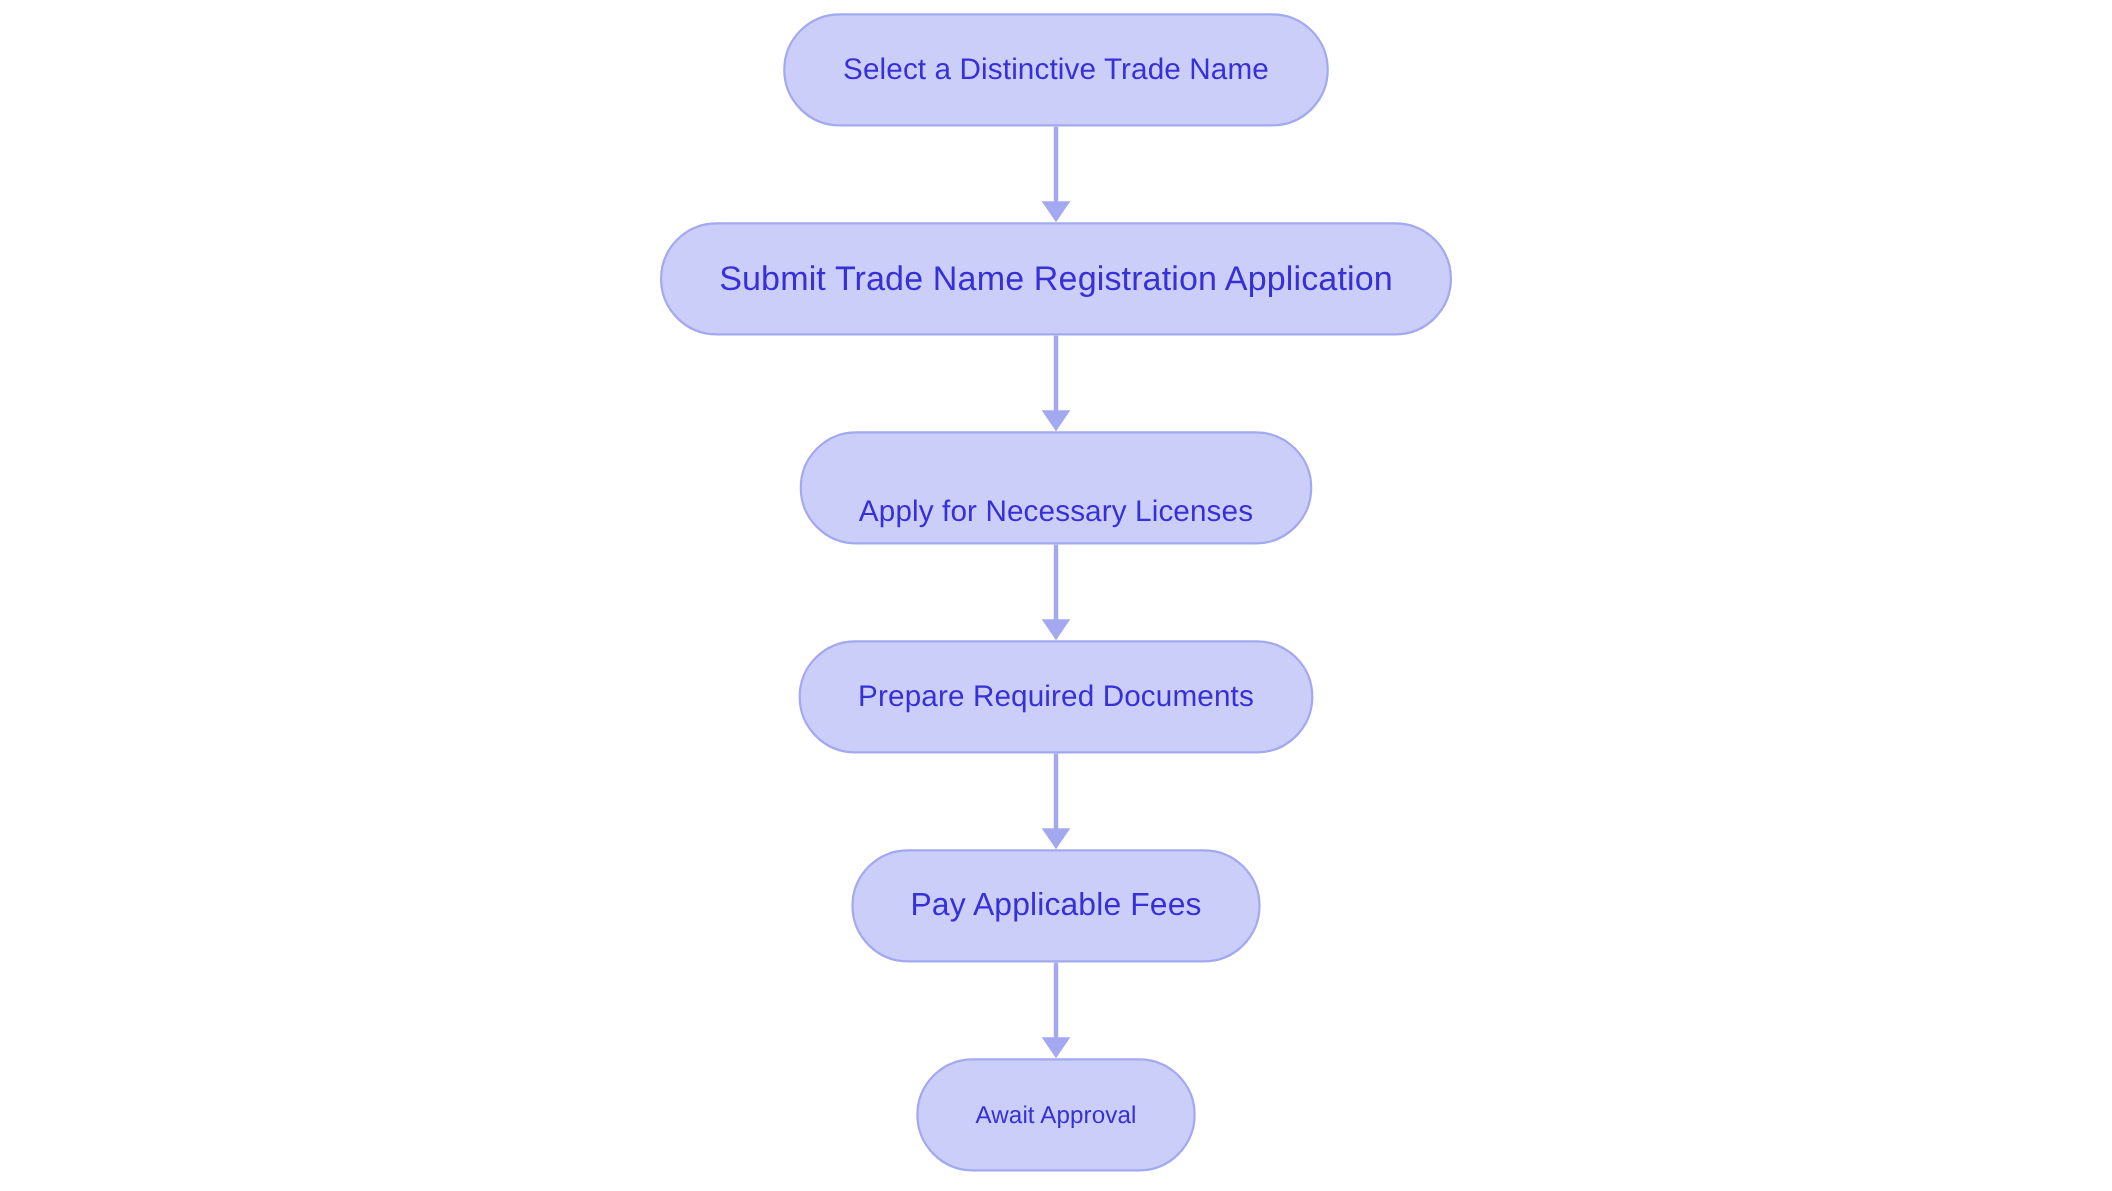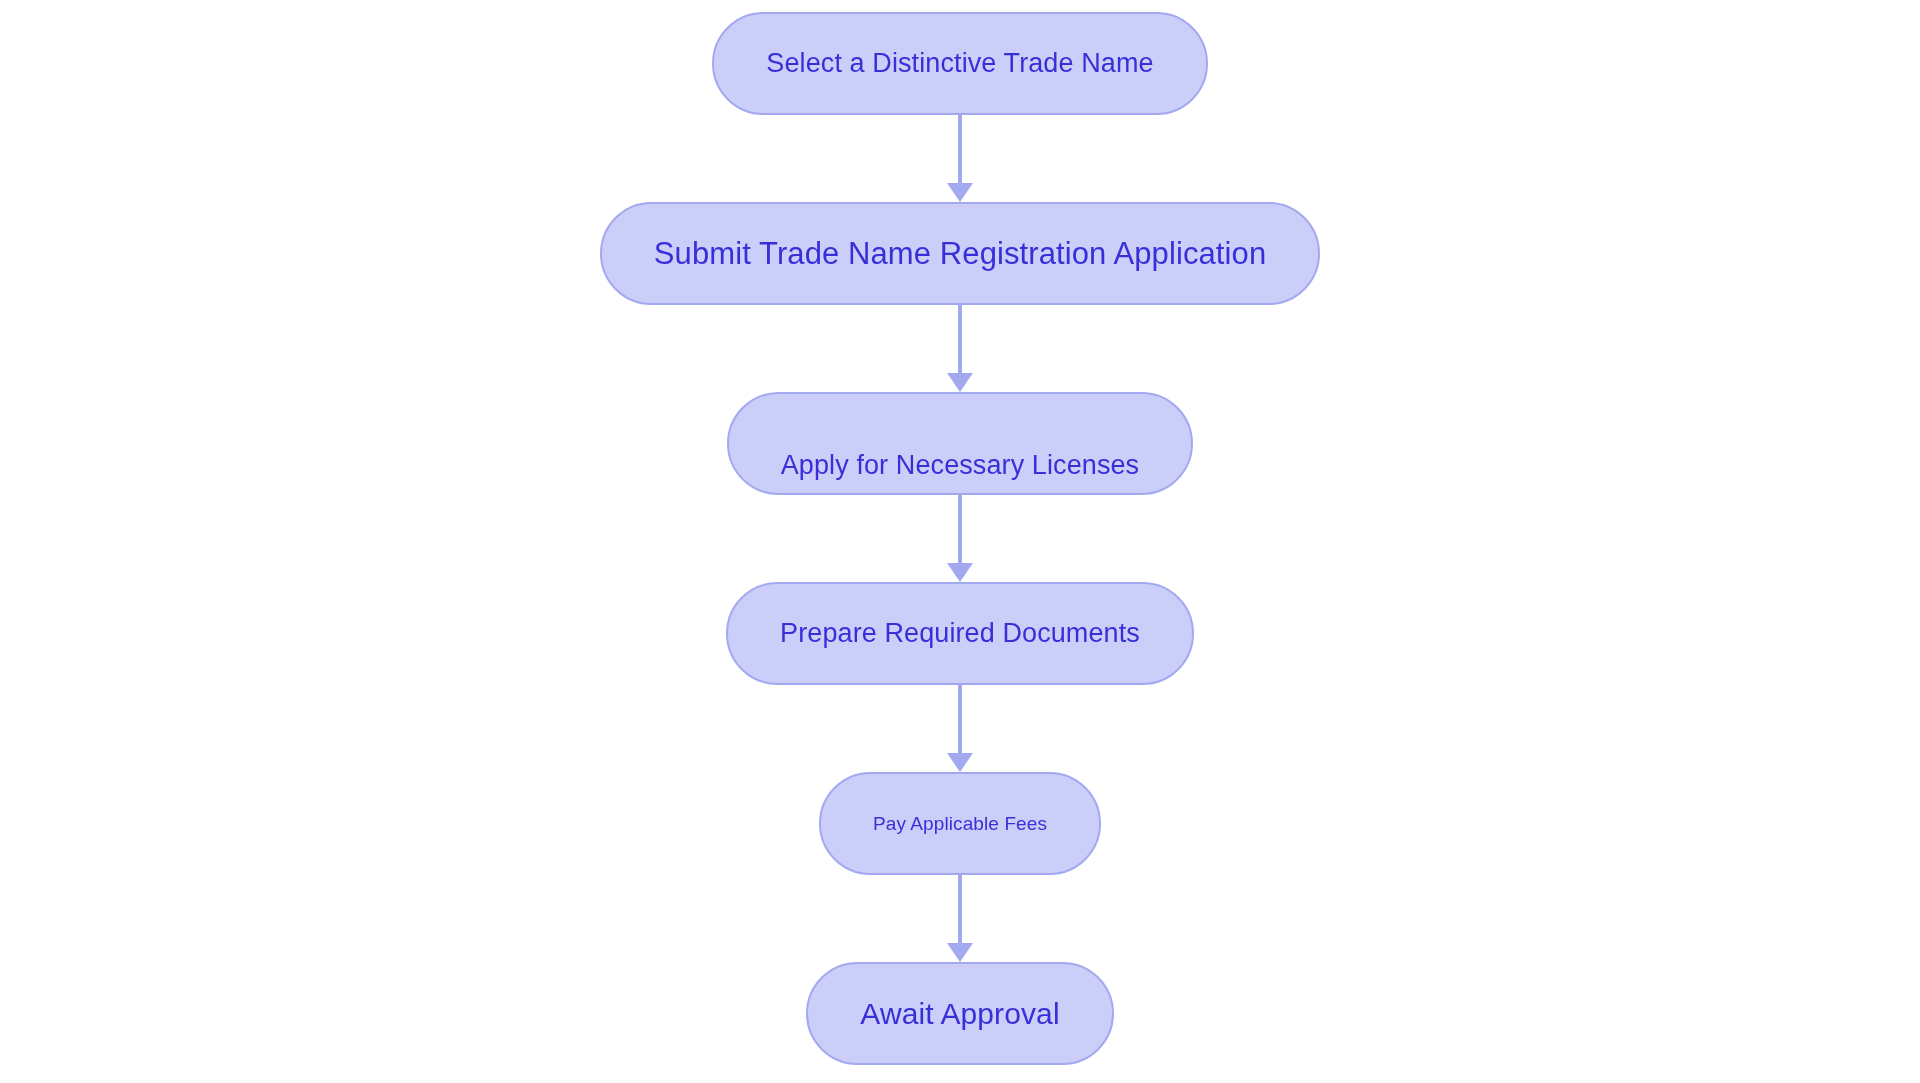--- a/index.html
+++ b/index.html
@@ -127,28 +127,28 @@
     </div>
   </div>
 
   <div class="flow-connector gap-4">
     <div class="connector-shaft" style="width: 4px;"></div>
     <div class="connector-head"></div>
   </div>
 
   <div class="node-row">
     <div class="flow-node">
-      <span class="flow-node-label" style="font-size: 19px;">Pay Applicable Fees</span>
+      <span class="flow-node-label" style="font-size: 29px;">Pay Applicable Fees</span>
     </div>
   </div>
 
   <div class="flow-connector gap-5">
     <div class="connector-shaft" style="width: 4px;"></div>
     <div class="connector-head"></div>
   </div>
 
   <div class="node-row">
     <div class="flow-node">
-      <span class="flow-node-label" style="font-size: 30px;">Await Approval</span>
+      <span class="flow-node-label" style="font-size: 22px;">Await Approval</span>
     </div>
   </div>
 
 </div>
 
 </body></html>

